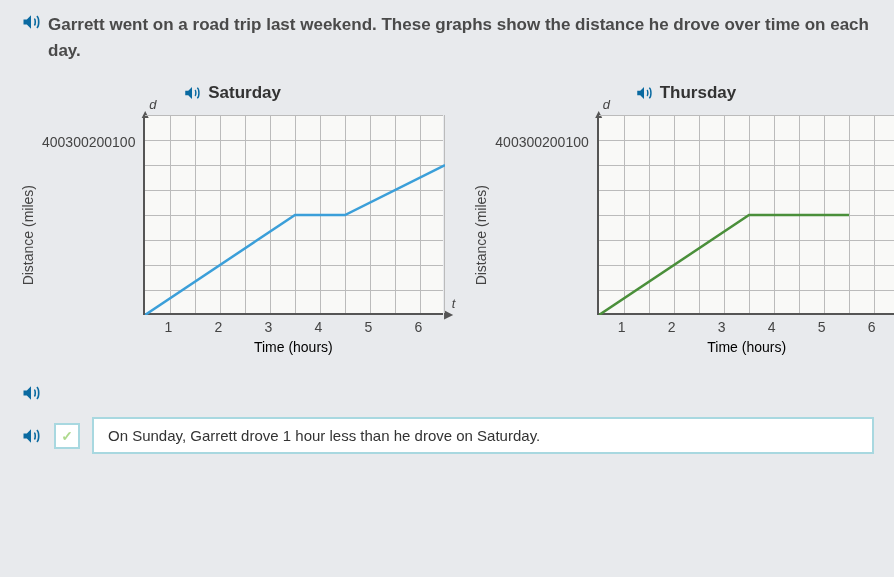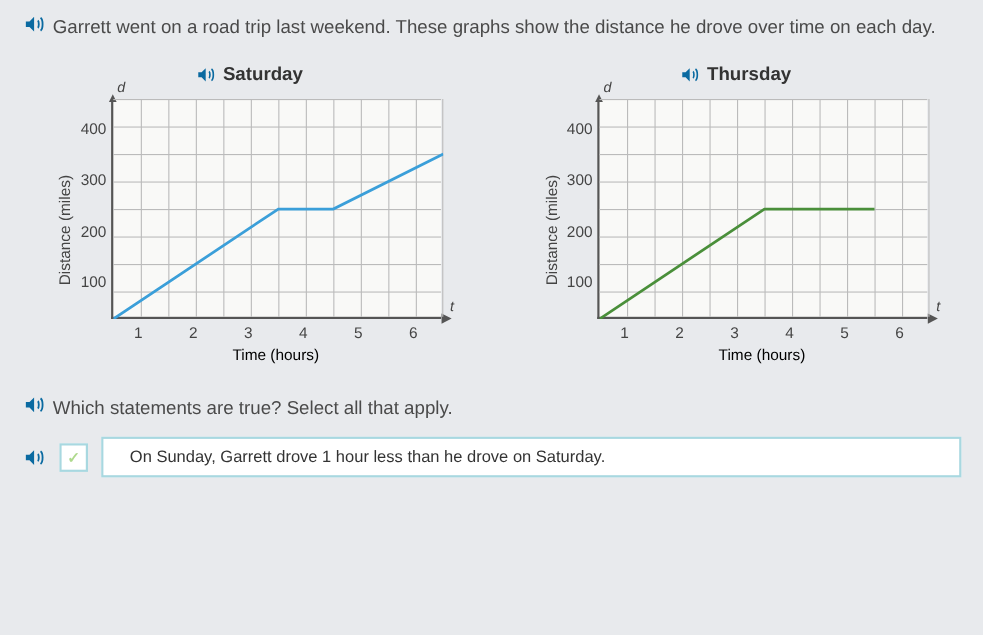--- a/index.html
+++ b/index.html
@@ -12,46 +12,46 @@
       width: 894px;
       height: 577px;
     }
     .audio-icon {
       display: inline-block;
       vertical-align: middle;
       margin-right: 6px;
     }
     .audio-icon svg { display: block; }
     .intro-row { display: flex; align-items: flex-start; margin-bottom: 4px; }
-    .intro-text { font-size: 17px; line-height: 1.5; color: #4a4a4a; }
+    .intro-text { font-size: 17px; line-height: 1.5; color: #4a4a4a; font-weight: bold; }
     .charts-row { display: flex; gap: 30px; margin-top: 20px; }
     .chart-container { flex: 1; display: flex; flex-direction: column; align-items: center; }
     .chart-title-row { display: flex; align-items: center; justify-content: center; margin-bottom: 12px; }
     .chart-title { font-weight: bold; font-size: 17px; color: #333; }
     .chart-body { display: flex; align-items: center; }
     .ylabel { writing-mode: vertical-rl; transform: rotate(180deg); font-size: 14px; color: #444; margin-right: 6px; }
-    .yticks { display: flex; flex-direction: column; justify-content: space-between; height: 200px; margin-right: 4px; font-size: 14px; color: #444; text-align: center; }
+    .yticks { display: flex; flex-direction: row; justify-content: space-between; height: 200px; margin-right: 4px; font-size: 14px; color: #444; text-align: center; }
     .yticks span { line-height: 1; }
     .plot-area { position: relative; width: 300px; height: 200px; border-left: 2px solid #555; border-bottom: 2px solid #555; background: #f9f9f7; }
     .grid-v, .grid-h { position: absolute; background: #bbb; }
     .grid-v { width: 1px; height: 100%; top: 0; }
     .grid-h { height: 1px; width: 100%; left: 0; }
     .axis-label-d { position: absolute; top: -18px; left: 4px; font-style: italic; font-size: 13px; color: #444; }
     .axis-label-t { position: absolute; bottom: 2px; right: -12px; font-style: italic; font-size: 13px; color: #444; }
     .arrow-y { position: absolute; top: -8px; left: -6px; font-size: 12px; color: #555; }
     .arrow-x { position: absolute; right: -10px; bottom: -8px; font-size: 12px; color: #555; }
     .xticks { display: flex; width: 300px; font-size: 14px; color: #444; margin-top: 4px; }
     .xticks span { flex: 1; text-align: center; }
     .xlabel { font-size: 14px; color: #000000; margin-top: 4px; text-align: center; width: 300px; }
     .chart-line { position: absolute; top: 0; left: 0; width: 300px; height: 200px; }
     .statements-row { margin-top: 28px; }
     .answer-row { display: flex; align-items: center; margin-top: 14px; }
     .check-box { width: 26px; height: 26px; border: 2px solid #a8d8e0; background: #fff; display: flex; align-items: center; justify-content: center; margin: 0 12px 0 6px; }
     .check-mark { color: #7ac142; font-size: 14px; font-weight: bold; opacity: 0.6; }
-    .answer-bar { flex: 1; border: 2px solid #a8d8e0; background: #fff; padding: 8px 24px; font-size: 15px; color: #333; }
+    .answer-bar { flex: 1; border: 2px solid #a8d8e0; background: #fff; padding: 8px 14px; font-size: 15px; color: #333; }
     .plot-stack { display: flex; flex-direction: column; align-items: flex-end; }
   </style>
 </head>
 <body>
 
 <div class="intro-row">
   <span class="audio-icon">
     <svg width="22" height="20" viewBox="0 0 24 24">
         <path fill="#0a6aa1" d="M3 9v6h4l5 5V4L7 9H3z"></path>
         <path fill="none" stroke="#0a6aa1" stroke-width="2" d="M16 8c1.5 1 1.5 7 0 8M19 5c3 2 3 12 0 14"></path>
@@ -188,21 +188,20 @@
   </div>
 </div>
 
 <div class="statements-row intro-row">
   <span class="audio-icon">
     <svg width="22" height="20" viewBox="0 0 24 24">
         <path fill="#0a6aa1" d="M3 9v6h4l5 5V4L7 9H3z"></path>
         <path fill="none" stroke="#0a6aa1" stroke-width="2" d="M16 8c1.5 1 1.5 7 0 8M19 5c3 2 3 12 0 14"></path>
       </svg>
   </span>
-  <span class="intro-text">Which statements are true? Select all that apply.</span>
 </div>
 
 <div class="answer-row">
   <span class="audio-icon">
     <svg width="22" height="20" viewBox="0 0 24 24">
         <path fill="#0a6aa1" d="M3 9v6h4l5 5V4L7 9H3z"></path>
         <path fill="none" stroke="#0a6aa1" stroke-width="2" d="M16 8c1.5 1 1.5 7 0 8M19 5c3 2 3 12 0 14"></path>
       </svg>
   </span>
   <div class="check-box">

